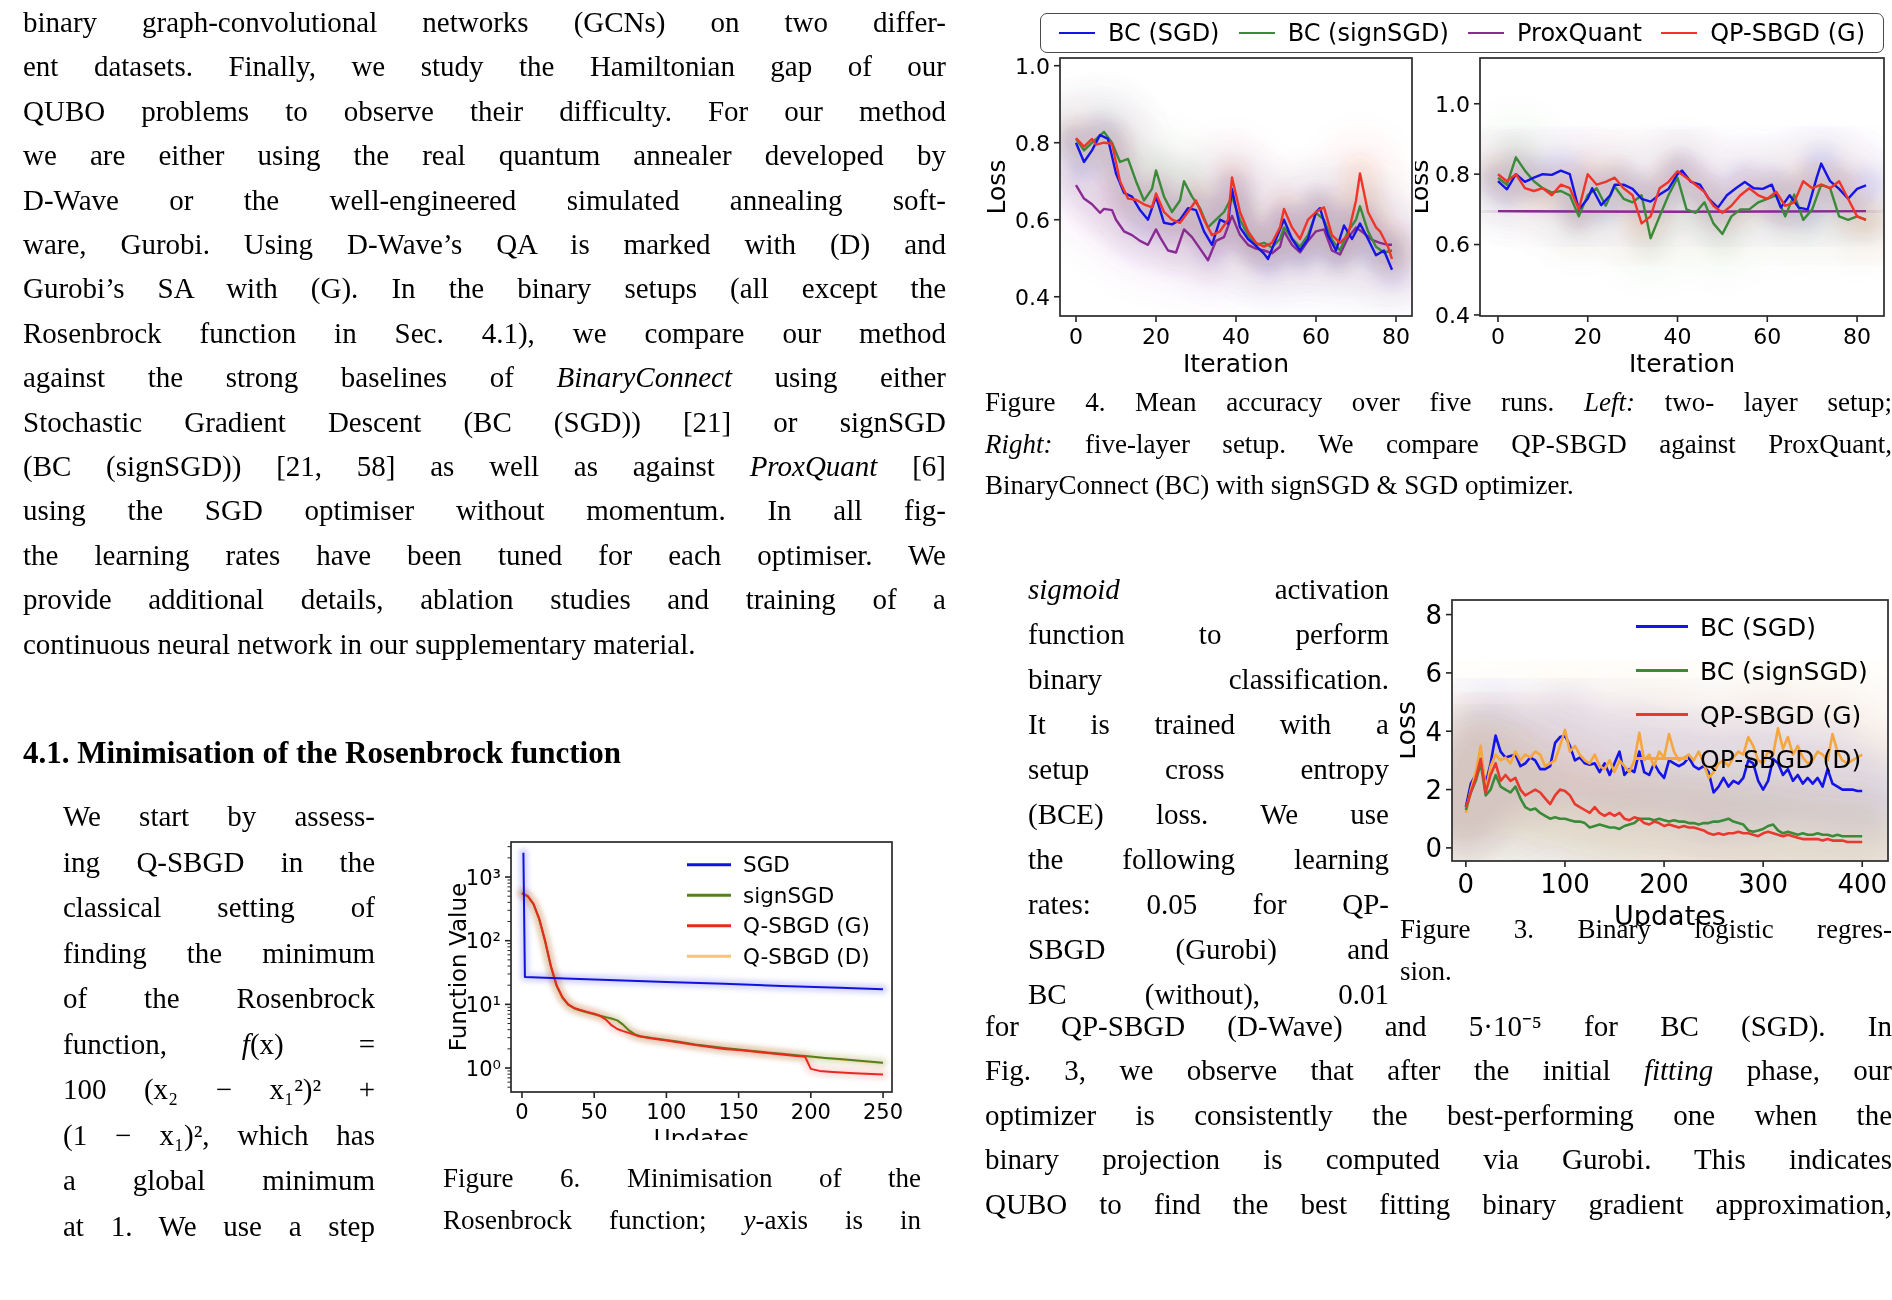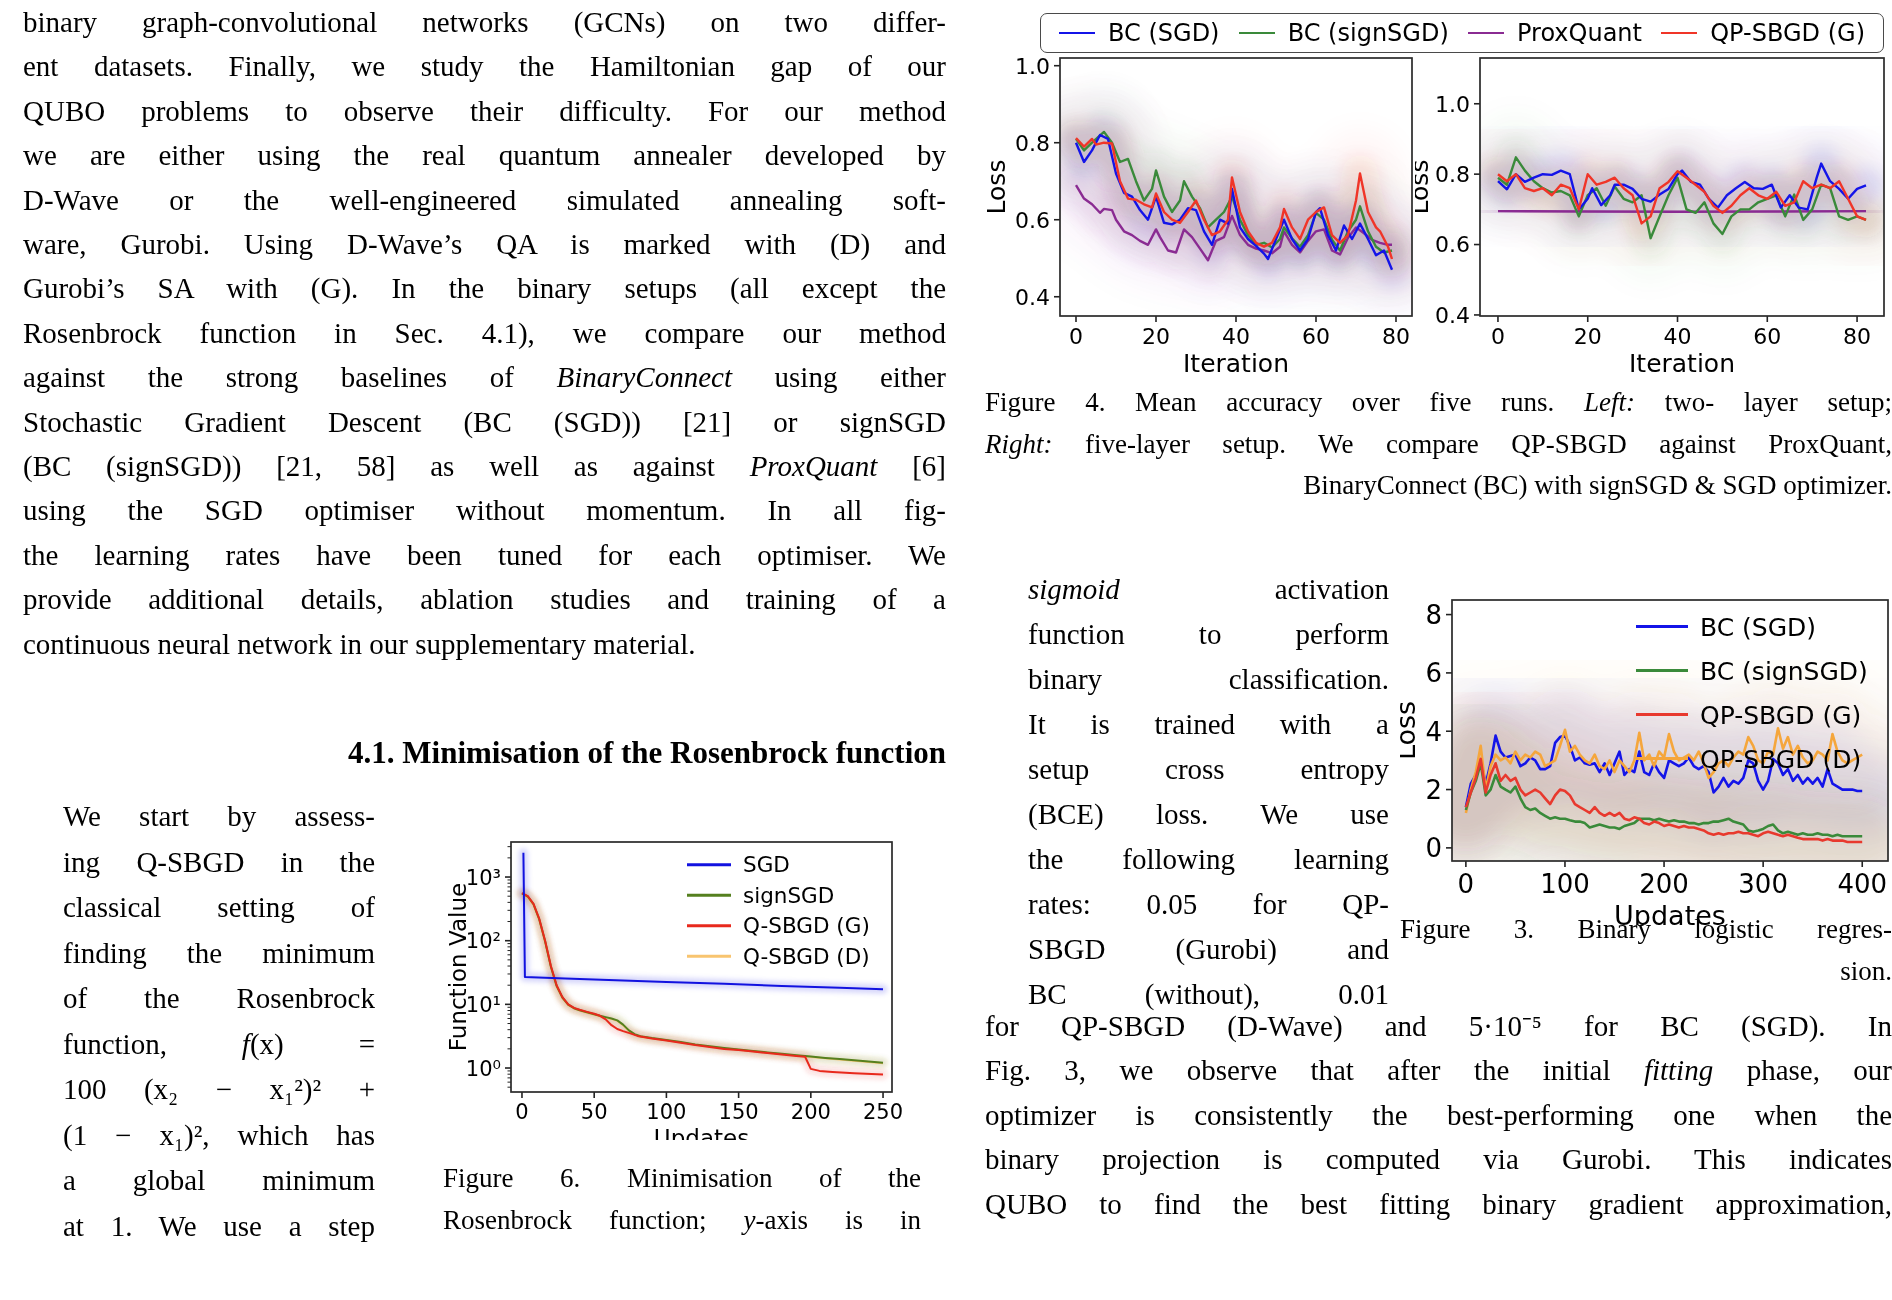--- a/index.html
+++ b/index.html
@@ -2,24 +2,24 @@
 <html><head>
 <meta charset="utf-8">
 <style>
   html,body { margin:0; padding:0; background:#fff; }
   .page { position:relative; width:1892px; height:1244px; background:#ffffff; overflow:hidden;
           font-family:"Liberation Serif", serif; color:#000; }
   .abs { position:absolute; }
   .body-text > div { font-size:29px; line-height:44.4px; }
   .lh455 > div { line-height:45.5px;margin-left:40px; }
   .lh45  > div { line-height:45px;margin-left:43px; }
-  .caption > div { font-size:27px; line-height:41.5px;text-align:right; }
+  .caption > div { font-size:27px; line-height:41.5px; }
   .cap42 > div { line-height:42px; }
   .j { text-align:justify; text-align-last:justify; }
-  .heading { font-weight:bold; font-size:31px;text-align:right; }
+  .heading { font-weight:bold; font-size:31px; }
   .partial { font-size:29px; }
   .fig4-legend { display:flex; justify-content:space-between; align-items:center;
                  border:1.7px solid #4a4a4a; border-radius:7px; padding:0 18px; box-sizing:border-box;
                  font-family:"DejaVu Sans", sans-serif; font-size:24px; background:#fff; }
   .legend-item { display:flex; align-items:center; gap:13px; }
   .legend-line { width:36px; height:0; border-top:2.8px solid #000; }
   svg text { font-family:"DejaVu Sans", sans-serif; fill:#000; }
 </style>
 </head>
 <body>

